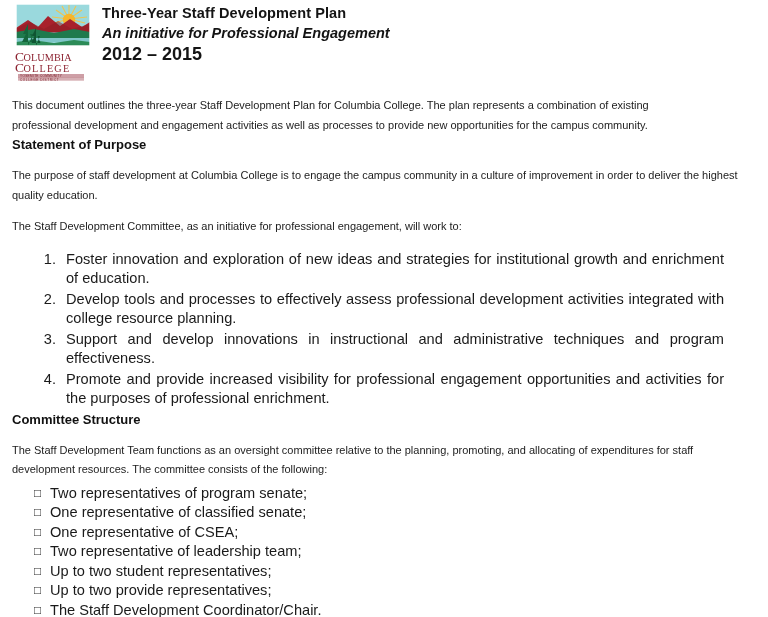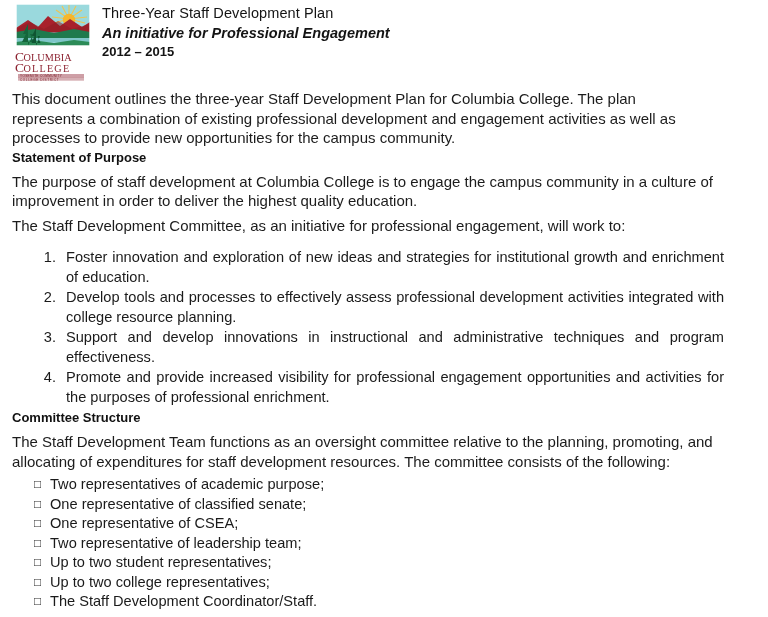--- a/index.html
+++ b/index.html
@@ -49,50 +49,50 @@
     margin-top: -1px;
   }
   .logo-wordmark svg { display: block; width: 78px; height: 34px; }
 
   .header-text {
     padding-top: 3px;
     line-height: 1.22;
   }
   .title-main {
     font-size: 14.5px;
-    font-weight: normal;
+    font-weight: bold;
     letter-spacing: 0.1px;
     color: #141414;
     white-space: nowrap;
   }
   .title-sub {
     font-size: 14.5px;
     font-weight: bold;
     font-style: italic;
     color: #141414;
     margin-top: 2px;
     white-space: nowrap;
     text-align: right;
   }
   .title-years {
-    font-size: 13px;
+    font-size: 18px;
     font-weight: bold;
     color: #141414;
     margin-top: 2px;
     white-space: nowrap;
   }
 
   
   .body-area {
     padding: 0 26px 0 12px;
   }
   p.para {
-    font-size: 15px;
-    line-height: 19.5px;
-    margin: 5px 0 0 0;
+    font-size: 11px;
+    line-height: 19.5px;
+    margin: 12px 0 0 0;
     color: #1c1c1c;
   }
   .intro {
     margin-top: 8px;
     padding-right: 38px;
   }
   h2.section-heading {
     font-size: 13px;
     font-weight: bold;
     margin: 0;
@@ -214,42 +214,42 @@
       <li>Develop tools and processes to effectively assess professional development activities integrated with college resource planning.</li>
       <li>Support and develop innovations in instructional and administrative techniques and program effectiveness.</li>
       <li>Promote and provide increased visibility for professional engagement opportunities and activities for the purposes of professional enrichment.</li>
     </ol>
 
     <h2 class="section-heading space-before-heading">Committee Structure</h2>
     <p class="para">The Staff Development Team functions as an oversight committee relative to the planning, promoting, and allocating of expenditures for staff development resources. The committee consists of the following:</p>
     <ul class="committee">
       <li>
         <span class="sqmark">□</span>
-        <span>Two representatives of academic purpose;</span>
+        <span>Two representatives of program senate;</span>
       </li>
       <li>
         <span class="sqmark">□</span>
         <span>One representative of classified senate;</span>
       </li>
       <li>
         <span class="sqmark">□</span>
         <span>One representative of CSEA;</span>
       </li>
       <li>
         <span class="sqmark">□</span>
         <span>Two representative of leadership team;</span>
       </li>
       <li>
         <span class="sqmark">□</span>
         <span>Up to two student representatives;</span>
       </li>
       <li>
         <span class="sqmark">□</span>
-        <span>Up to two college representatives;</span>
-      </li>
-      <li>
-        <span class="sqmark">□</span>
-        <span>The Staff Development Coordinator/Staff.</span>
+        <span>Up to two provide representatives;</span>
+      </li>
+      <li>
+        <span class="sqmark">□</span>
+        <span>The Staff Development Coordinator/Chair.</span>
       </li>
     </ul>
 
   </div>
 </div>
 
 </body></html>

